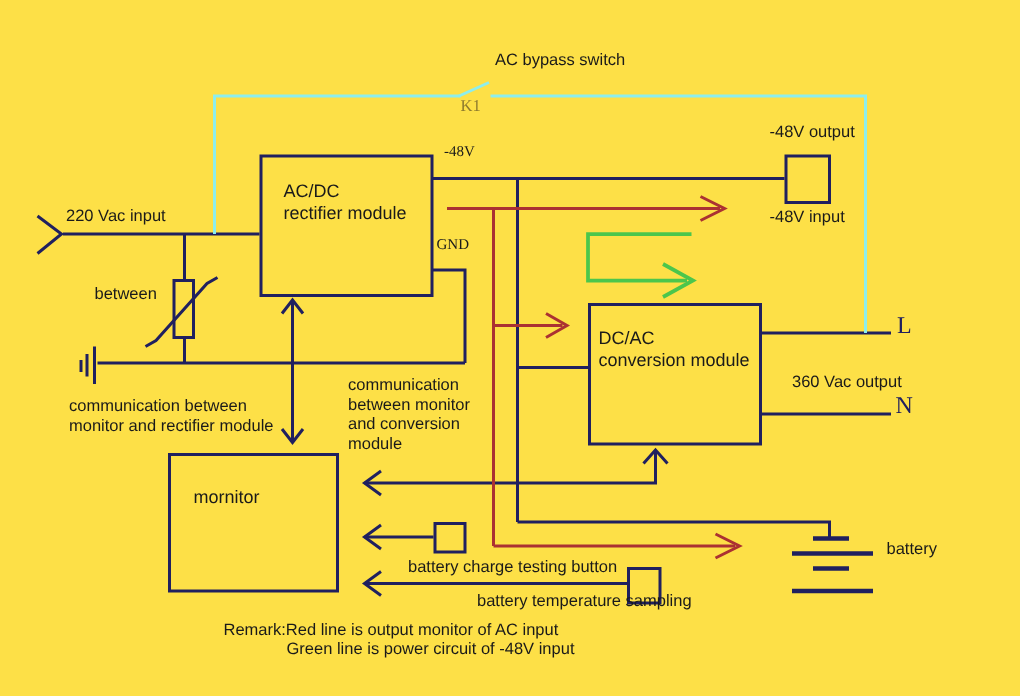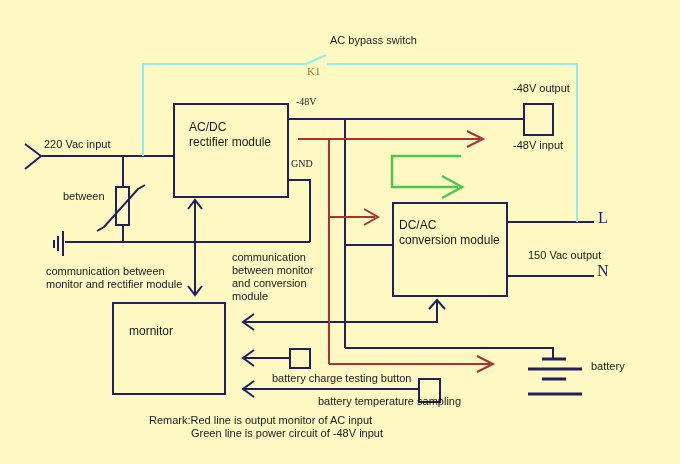--- a/index.html
+++ b/index.html
@@ -1,17 +1,17 @@
 <!DOCTYPE html>
 <html style="--wire: #20205f; --red: #ab3132; --green: #4cc64c; --cyan: #8deeec; --k1: #8f7b2e; --text: #1a1a1a;"><head>
 <meta charset="utf-8">
 <style>
   html,body { margin:0; padding:0; background:#fff; }
   .canvas {
-    position:relative; width:680px; height:464px; background:#fef9c3;
+    position:relative; width:680px; height:464px; background:#fde047;
     font-family:"Liberation Sans", sans-serif; color:var(--text,#1a1a1a);
     overflow:hidden;
   }
   svg.wires { position:absolute; left:0; top:0; width:680px; height:464px; }
   svg.wires path, svg.wires rect { fill:none; stroke-width:2px; }
   .w { stroke:var(--wire,#20205f); }
   .r { stroke:var(--red,#ab3132); }
   .g { stroke:var(--green,#4cc64c); stroke-width:2.5px !important; }
   .c { stroke:var(--cyan,#8deeec); }
   .plate { stroke-width:3px !important; }
@@ -103,20 +103,20 @@
   <div class="lbl" style="left:63px; top:190px;">between</div>
   <div class="lbl" style="left:46px; top:265px;">communication between
 monitor and rectifier module</div>
   <div class="lbl" style="left:232px; top:251px;">communication
 between monitor
 and conversion
 module</div>
   <div class="lbl mod" style="left:129px; top:324px;">mornitor</div>
   <div class="lbl serif big" style="left:598px; top:210px;">L</div>
   <div class="lbl serif big" style="left:597px; top:263px;">N</div>
-  <div class="lbl" style="left:528px; top:249px;">150 Vac output</div>
+  <div class="lbl" style="left:528px; top:249px;">360 Vac output</div>
   <div class="lbl" style="left:591px; top:360px;">battery</div>
   <div class="lbl" style="left:272px; top:372px;">battery charge testing button</div>
   <div class="lbl" style="left:274px; top:395px;padding-left:44px;">battery temperature sampling</div>
   <div class="lbl" style="left:149px; top:414px;">Remark:Red line is output monitor of AC input</div>
   <div class="lbl" style="left:191px; top:427px;">Green line is power circuit of -48V input</div>
 
 </div>
 
 </body></html>

